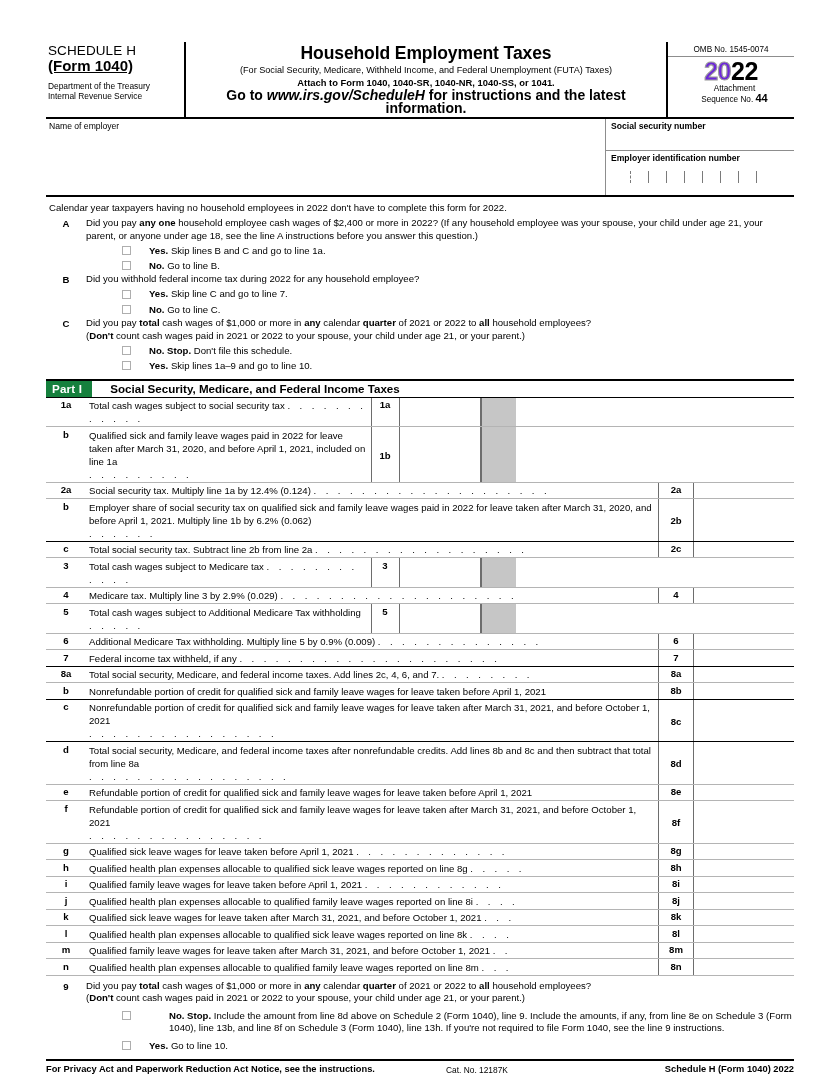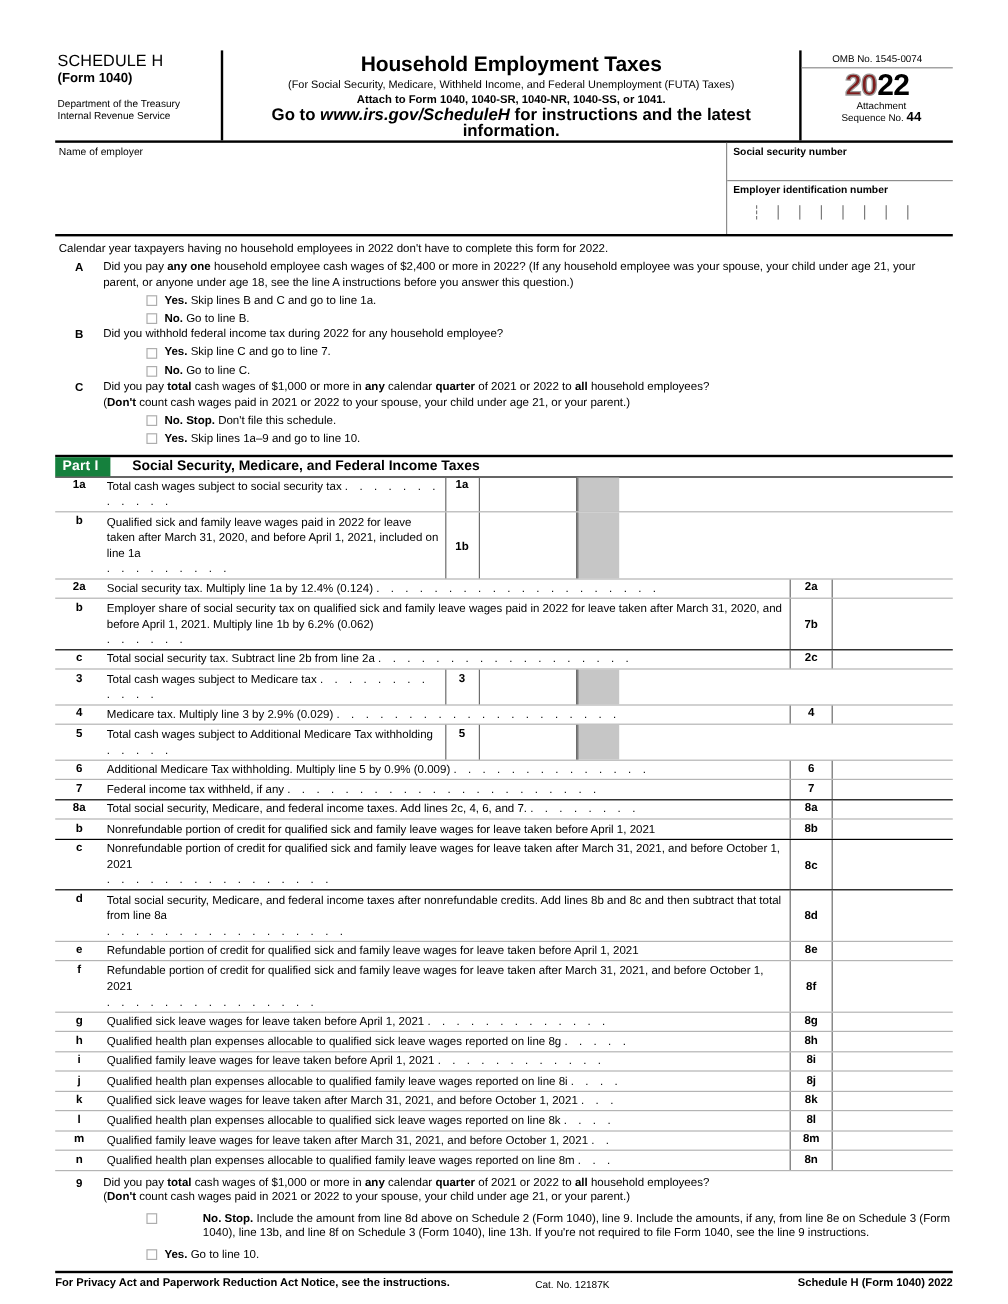--- a/index.html
+++ b/index.html
@@ -11,32 +11,32 @@
     color:#000;
     -webkit-font-smoothing: antialiased;
   }
   .page { position:relative; width:840px; height:1087px; padding:0; }
   .form { position:absolute; left:46px; top:42px; width:748px; }
 
   
   .hdr { display:flex; border-bottom:2.5px solid #000; }
   .hdr-left { width:140px; padding:2px 4px 3px 2px; border-right:2.5px solid #000; }
   .hdr-sched { font-size:13.5px; font-weight:normal; line-height:14px; letter-spacing:.1px;}
-  .hdr-1040 { font-size:11px; font-weight:bold; line-height:15px; }
+  .hdr-1040 { font-size:15px; font-weight:bold; line-height:15px;text-decoration:underline; }
   .hdr-dept { font-size:8.4px; line-height:9.6px; margin-top:9px; }
   .hdr-mid { flex:1; text-align:center; padding:1px 4px 2px 4px; }
   .hdr-title { font-size:17.5px; font-weight:bold; line-height:21px; letter-spacing:-.1px; }
   .hdr-sub1 { font-size:9.1px; line-height:12px; }
   .hdr-sub2 { font-size:9.4px; font-weight:bold; line-height:13px; }
   .hdr-sub3 { font-size:14px; font-weight:bold; line-height:13px; }
   .hdr-sub3 i { font-style:italic; }
   .hdr-right { width:128px; border-left:2.5px solid #000; text-align:center; padding:0; }
   .omb { font-size:8.2px; padding:3px 0 2px; border-bottom:1px solid #8d8d8d; }
   .yr { font-size:25px; font-weight:bold; line-height:26px; padding-top:1px; letter-spacing:-.5px;}
-  .yr .dim { color:#7f1d1d; -webkit-text-stroke:1.1px #9b9b9b; }
+  .yr .dim { color:#6d28d9; -webkit-text-stroke:1.1px #9b9b9b; }
   .attach { font-size:8.2px; line-height:9.6px; padding-bottom:2px; text-align:center; padding-left:7px;}
   .attach b { font-size:11px; }
 
   
   .nameblk { display:flex; border-bottom:2.5px solid #000; }
   .nm-left { flex:1; border-right:1px solid #8d8d8d; padding:2px 0 0 3px; height:76px; }
   .nm-lab { font-size:8.6px; }
   .nm-right { width:188px; }
   .nm-ssn { height:32px; border-bottom:1px solid #8d8d8d; padding:2px 0 0 5px; }
   .nm-ein { height:32px; padding:2px 0 0 5px; position:relative; }
@@ -46,21 +46,21 @@
   .eincells span:first-child { border-left:none; }
   .eincells span.dash { border-left:1px dashed #7a7a7a; }
 
   
   .calendar { font-size:9.6px; padding:5px 0 3px 3px; line-height:12px; }
   .q { display:flex; font-size:9.6px; line-height:12.6px; padding-bottom:1px;}
   .q-let { width:40px; flex:none; text-align:center; font-weight:bold; padding-top:1px;}
   .q-body { flex:1; padding-right:2px;}
   .cb-row { display:flex; align-items:flex-start; padding-top:2.5px; }
   .cbx { width:9px; height:9px; border:1.2px solid #aeaeae; background:#fff; flex:none; margin:1.5px 6px 0 36px; }
-  .cb-txt { font-size:9.6px; line-height:12.6px; }
+  .cb-txt { font-size:9.6px; line-height:12.6px;margin-left:12px; }
 
   
   .partbar { display:flex; align-items:stretch; border-top:2px solid #000; border-bottom:1.6px solid #000; margin-top:5px; }
   .part-tag { background:#15803d; color:#fff; font-size:11.6px; font-weight:bold; padding:1px 10px 2px 6px; letter-spacing:.2px;}
   .part-title { font-size:11.6px; font-weight:bold; padding:1px 0 2px 18px; }
 
   
   .rows { width:100%; }
   .row { display:flex; align-items:stretch; min-height:16px; border-bottom:1px solid #b4b4b4; }
   .row.thick { border-bottom:1.8px solid #000; }
@@ -225,21 +225,21 @@
         <div class="row">
           <div class="r-no">2a</div>
           <div class="r-txt">Social security tax. Multiply line 1a by 12.4% (0.124) <span class="lead">. . . . . . . . . . . . . . . . . . . . </span></div>
           <div class="c-lab"><span>2a</span></div>
           <div class="c-amt"></div>
         </div>
         <div class="row h2 thick">
           <div class="r-no">b</div>
           <div class="r-txt alignbot">Employer share of social security tax on qualified sick and family leave wages paid in 2022 for leave taken after March 31, 2020, and before April 1, 2021. Multiply line 1b by 6.2% (0.062) <span class="lead">. . . . . . </span></div>
           <div class="c-lab alignbot">
-            <span>7b</span>
+            <span>2b</span>
           </div>
           <div class="c-amt"></div>
         </div>
         <div class="row">
           <div class="r-no">c</div>
           <div class="r-txt">Total social security tax. Subtract line 2b from line 2a <span class="lead">. . . . . . . . . . . . . . . . . . </span></div>
           <div class="c-lab"><span>2c</span></div>
           <div class="c-amt"></div>
         </div>
         <div class="row">

